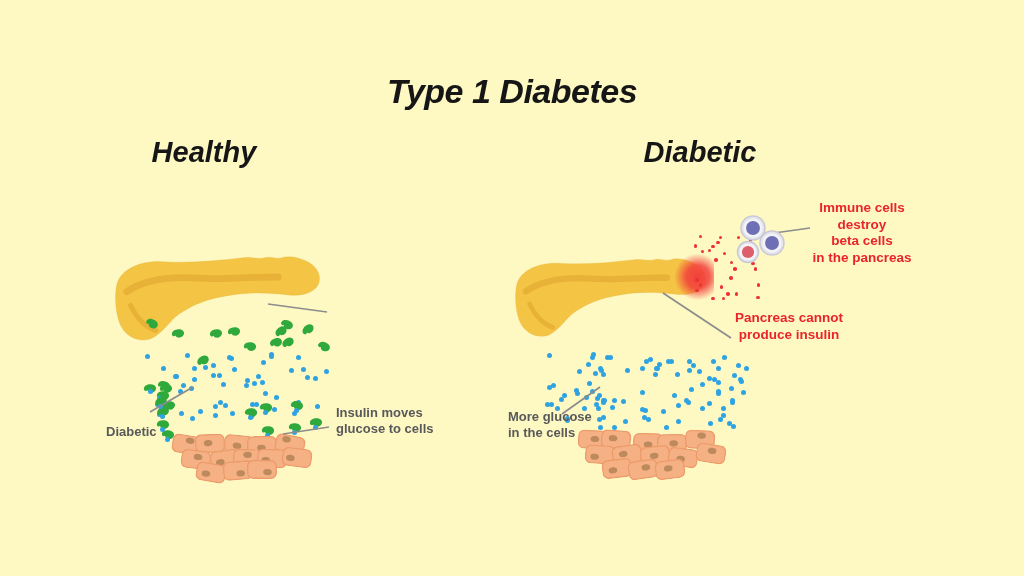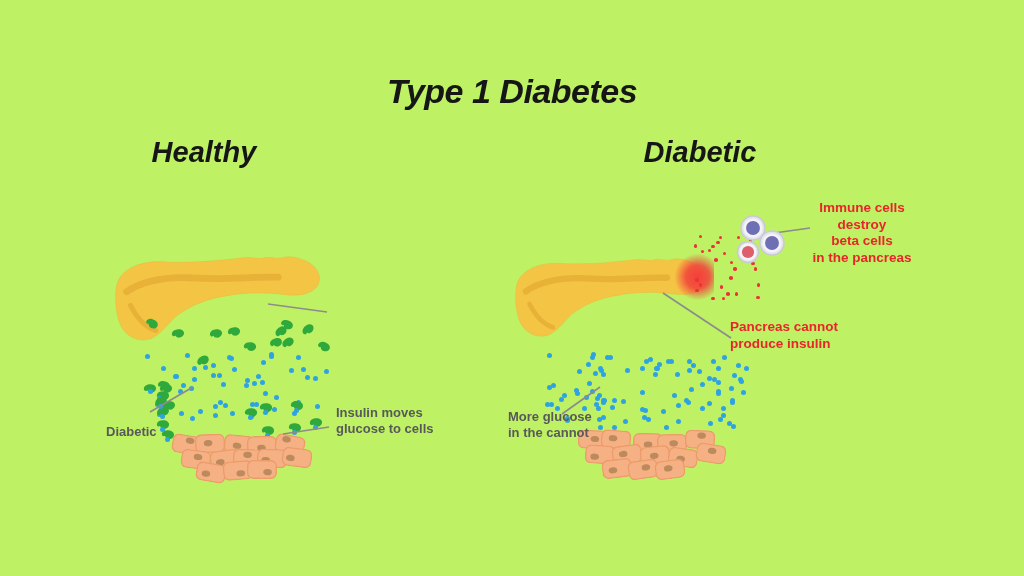--- a/index.html
+++ b/index.html
@@ -1,17 +1,17 @@
 <!DOCTYPE html>
 <html style="--glucose_blue: #2FA3E2; --insulin_green: #2FA83C; --pancreas_yellow: #F4C544; --pancreas_shade: #E2A832; --inflamed_red: #F2403B; --cell_fill: #F5B084; --cell_stroke: #EC9B6A; --cell_nucleus: #BC8A5D; --debris_red: #ED3237; --label_gray: #58595B; --label_red: #E9252B; --line_gray: #8C8C8C; --immune_body: #E4E4ED; --immune_inner: #F4F4F8; --immune_stroke: #C9C9D6;"><head>
 <meta charset="utf-8">
 <style>
   html,body{margin:0;padding:0;background:#fff;}
   body{font-family:"Liberation Sans", sans-serif;}
-  #canvas{position:relative;width:1024px;height:576px;background:#bef264;overflow:hidden;}
+  #canvas{position:relative;width:1024px;height:576px;background:#fef9c3;overflow:hidden;}
 
   #title{position:absolute;left:0;top:72px;width:1024px;margin:0;text-align:center;
          font-size:34px;font-weight:bold;font-style:italic;color:#161616;letter-spacing:-0.5px;}
   .heading{position:absolute;font-size:29px;font-weight:bold;font-style:italic;color:#161616;text-align:center;}
   #heading-healthy{left:98px;top:136px;width:212px;}
   #heading-diabetic{left:592px;top:136px;width:216px;}
 
   .pancreas-svg{position:absolute;z-index:2;}
   #pancreas-healthy{left:101px;top:249px;width:232px;height:102px;}
   #pancreas-diabetic{left:506px;top:247px;width:208px;height:104px;}
@@ -24,21 +24,21 @@
 
   #overlay{position:absolute;left:0;top:0;z-index:5;pointer-events:none;}
 
   .lbl{position:absolute;z-index:6;font-size:13px;font-weight:bold;line-height:16px;white-space:pre-line;}
   .lbl-gray{color:var(--label_gray);}
   .lbl-red{color:var(--label_red);font-size:13.5px;line-height:16.5px;}
   #lbl-pancreas-healthy{left:332px;top:300px;}
   #lbl-glucose{left:106px;top:424px;}
   #lbl-insulin-moves{left:336px;top:405px;}
   #lbl-immune{left:806px;top:200px;width:112px;text-align:center;}
-  #lbl-pancreas-diabetic{left:730px;top:319px;width:118px;text-align:left;}
+  #lbl-pancreas-diabetic{left:730px;top:310px;width:118px;text-align:center;}
   #lbl-more-glucose{left:508px;top:409px;}
 </style>
 </head>
 <body>
 
 <div id="canvas">
 
   <h1 id="title">Type 1 Diabetes</h1>
 
   <div class="heading" id="heading-healthy">Healthy</div>
@@ -473,14 +473,14 @@
   <div class="lbl lbl-gray" id="lbl-glucose">Diabetic</div>
   <div class="lbl lbl-red" id="lbl-immune">Immune cells
 destroy
 beta cells
 in the pancreas</div>
   <div class="lbl lbl-gray" id="lbl-insulin-moves">Insulin moves
 glucose to cells</div>
   <div class="lbl lbl-red" id="lbl-pancreas-diabetic">Pancreas cannot
 produce insulin</div>
   <div class="lbl lbl-gray" id="lbl-more-glucose">More glucose
-in the cannot</div>
+in the cells</div>
 </div>
 
 </body></html>

